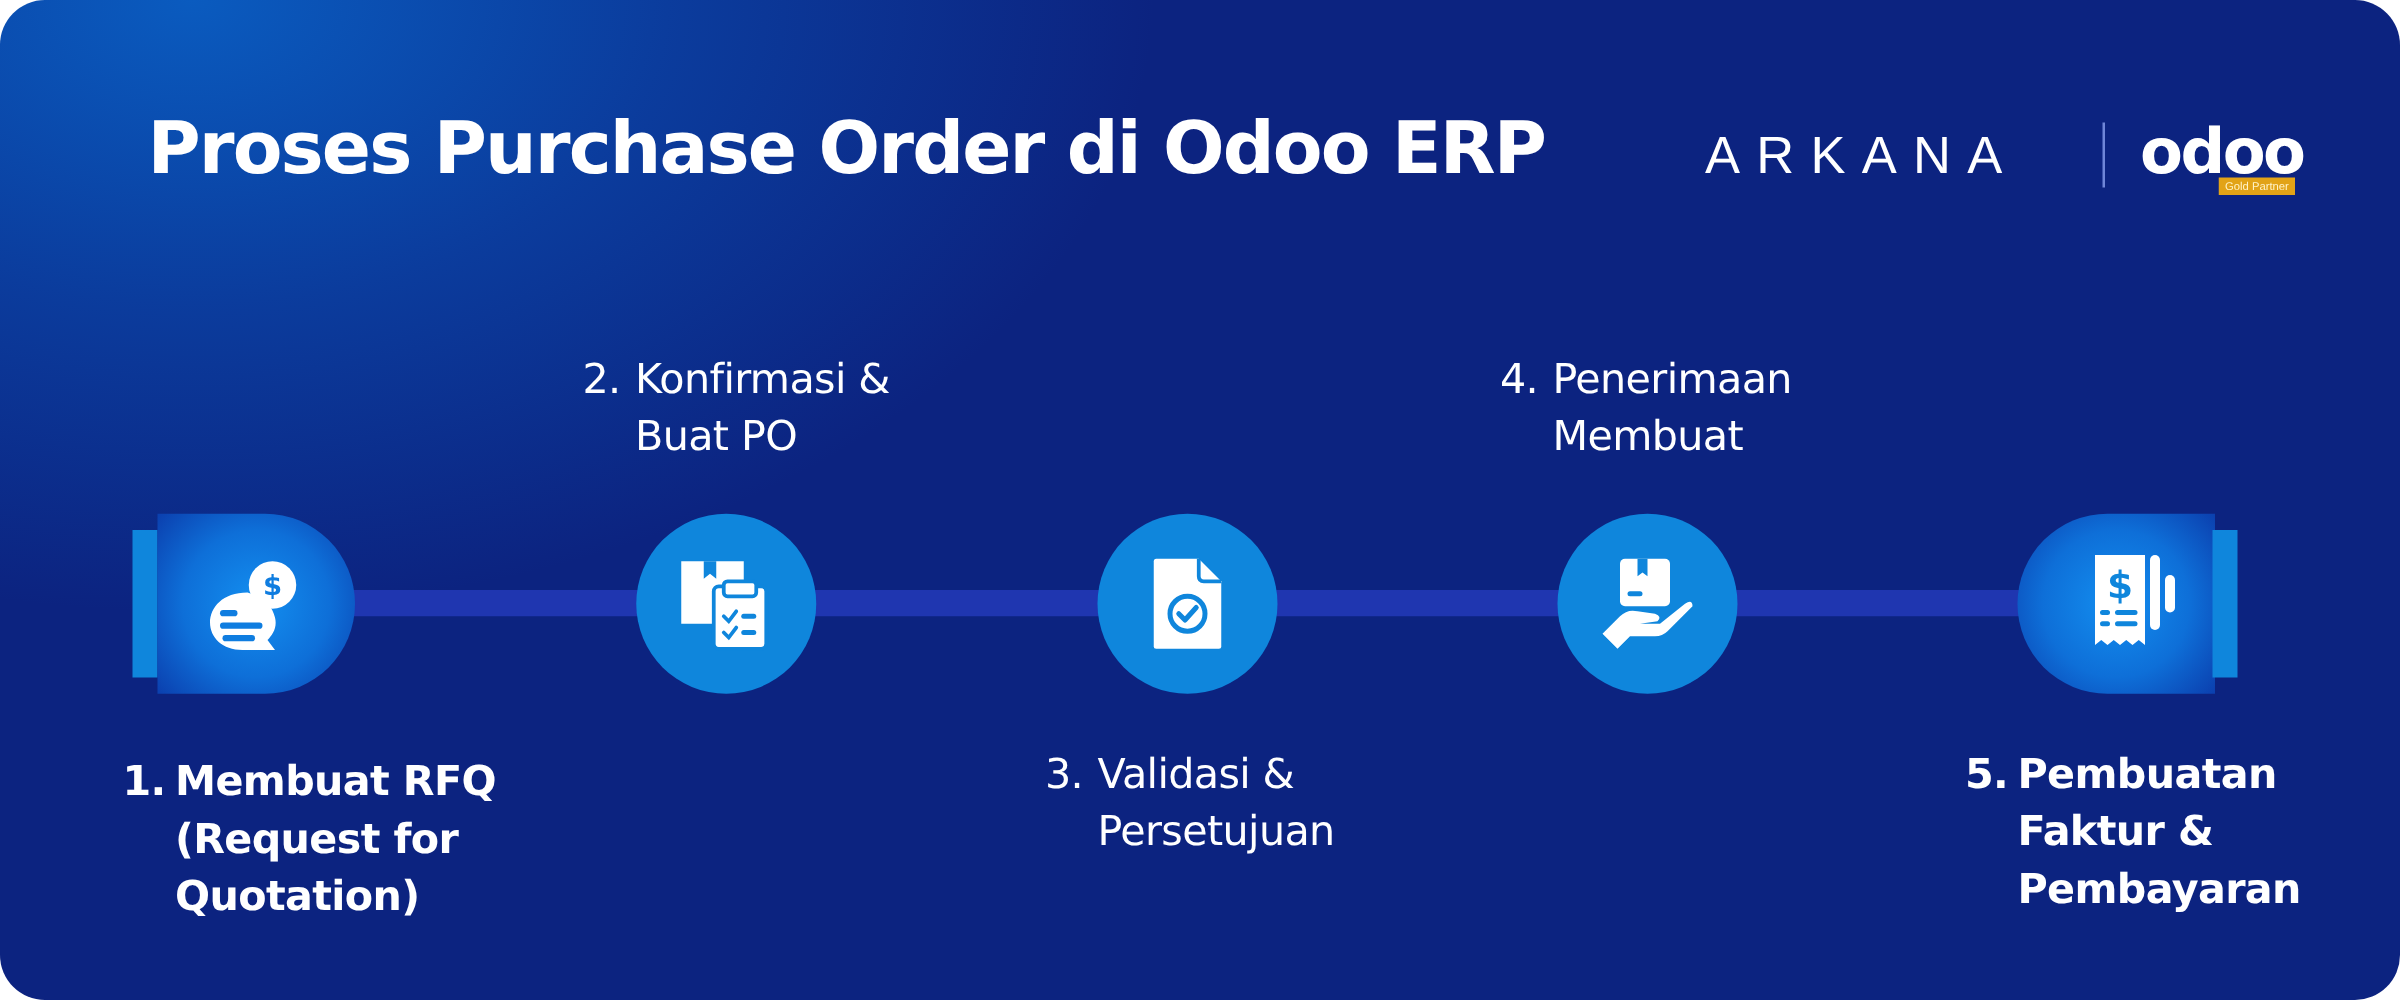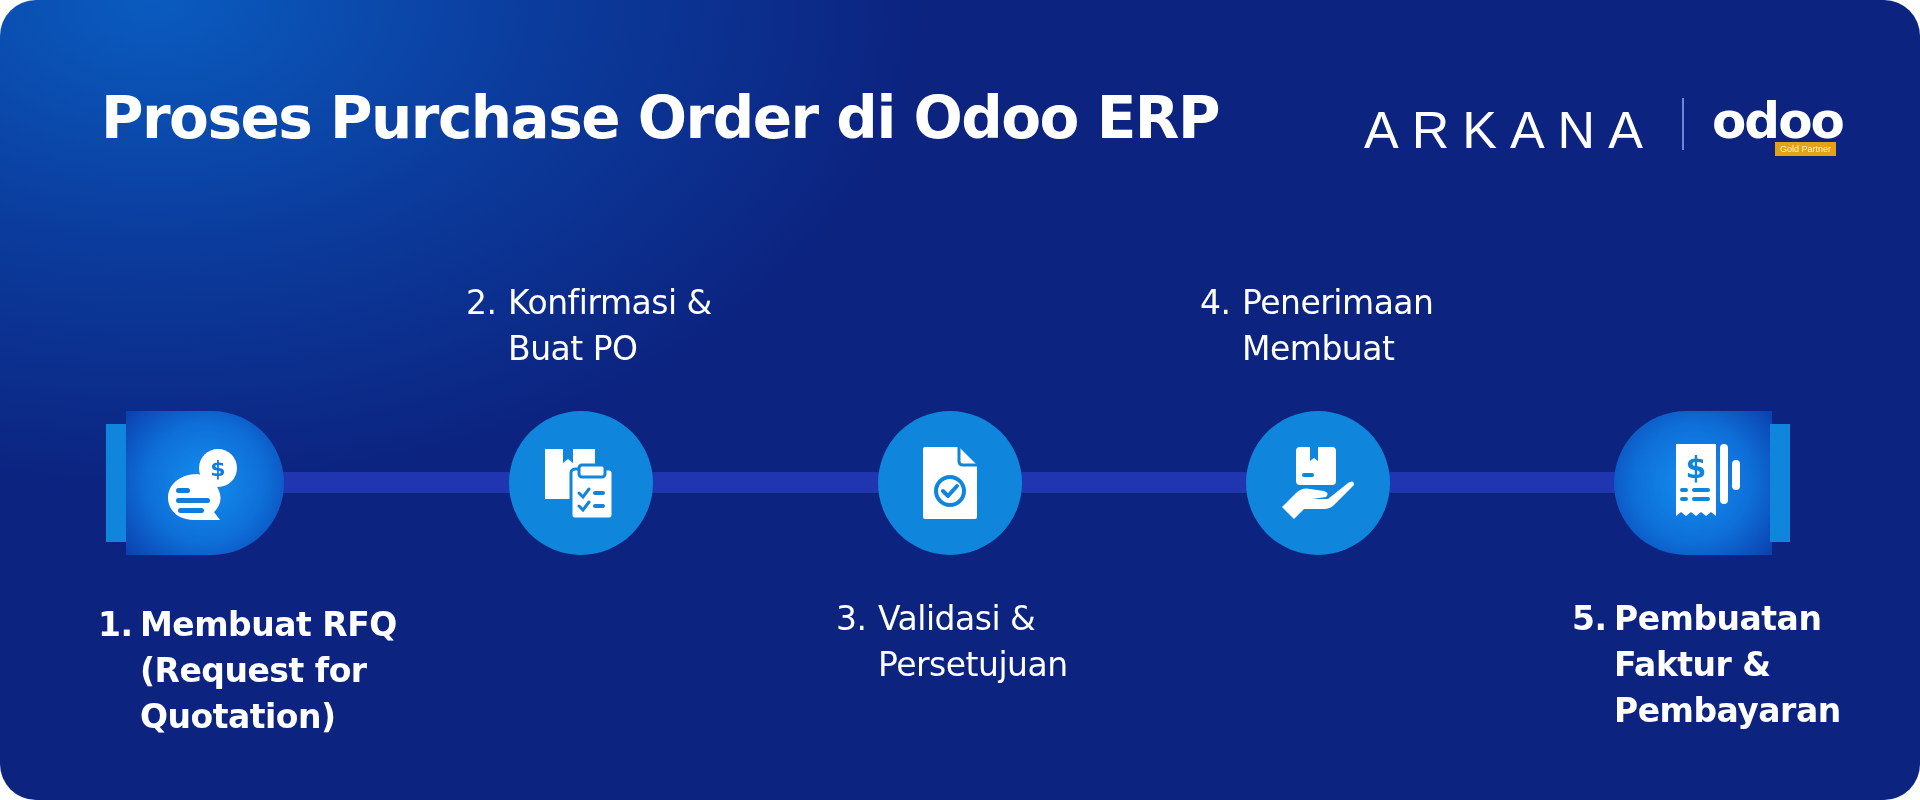--- a/index.html
+++ b/index.html
@@ -5,28 +5,28 @@
   html, body { margin: 0; padding: 0; background: #ffffff; }
   body { width: 1920px; height: 800px; overflow: hidden; position: relative; font-family: "Liberation Sans", sans-serif; }
   .card {
     position: absolute; left: 0; top: 0; width: 1920px; height: 800px;
     border-radius: 36px; overflow: hidden;
     background:
       radial-gradient(ellipse 1100px 700px at 8% 0%, #0a5bbf 0%, rgba(10,80,180,0.55) 35%, rgba(12,35,128,0) 70%),
       #0c2380;
   }
   .title {
-    position: absolute; left: 101px; top: 84px;
+    position: absolute; left: 118px; top: 84px;
     color: #ffffff; font-family: "DejaVu Sans", sans-serif; font-weight: bold;
     font-size: 58px; letter-spacing: -1.5px; white-space: nowrap; text-align: right;
   }
   .brand { position: absolute; top: 96px; left: 1364px; height: 60px; }
   .arkana {
     position: absolute; left: 0; top: 4px; color: #ffffff;
-    font-family: "Liberation Sans", sans-serif; font-size: 52px; letter-spacing: 13px; font-weight: normal;
+    font-family: "Liberation Sans", sans-serif; font-size: 42px; letter-spacing: 13px; font-weight: normal;
   }
   .divider { position: absolute; left: 318px; top: 2px; width: 2px; height: 52px; background: #6f86d8; }
   .odoo { position: absolute; left: 348px; top: -4px; color: #ffffff; font-family: "DejaVu Sans", sans-serif; font-size: 50px; letter-spacing: -2px; font-weight: bold; }
   .gold {
     position: absolute; left: 411px; top: 46px; background: #e2a317; color: #fff3c8;
     font-size: 9px; padding: 2px 5px; white-space: nowrap; font-family: "Liberation Sans", sans-serif;
   }
   .connector { position: absolute; left: 270px; top: 472px; width: 1380px; height: 21px; background: #1f36b0; }
   .step-circle {
     position: absolute; width: 144px; height: 144px; border-radius: 50%;

